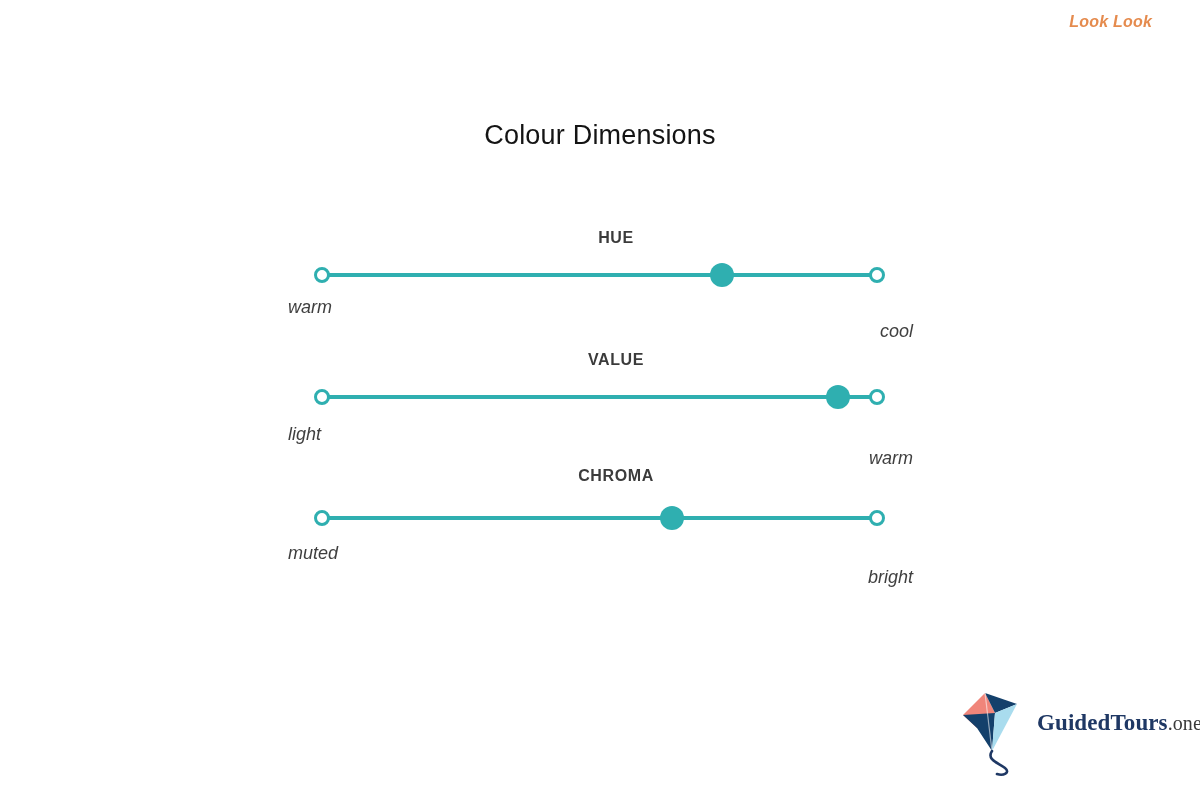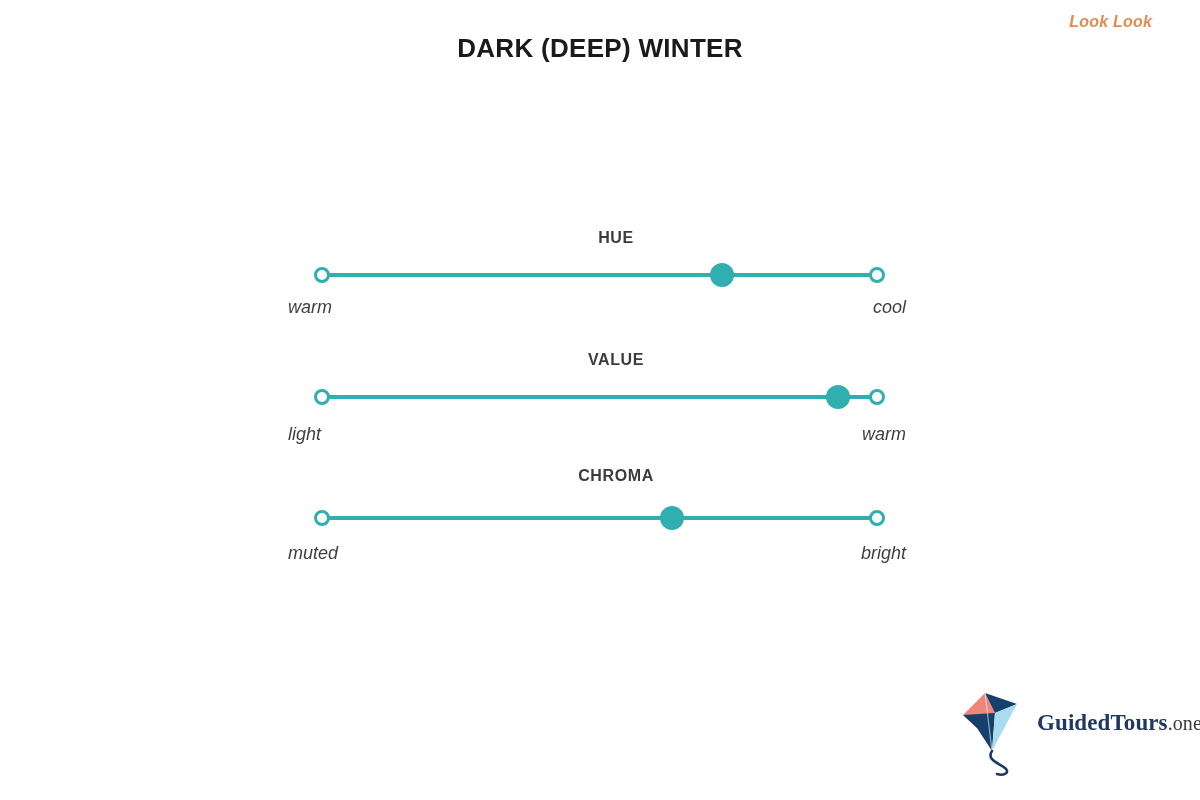--- a/index.html
+++ b/index.html
@@ -124,21 +124,21 @@
 
   .endpoint-label {
     position: absolute;
     font-size: 18px;
     font-style: italic;
     color: #3f3f3f;
     white-space: nowrap;
     text-align: center;
   }
   .endpoint-label.low  { left: 288px; }
-  .endpoint-label.high { right: 294px; }
+  .endpoint-label.high { right: 287px; margin-top: 24px; }
 
   
   .g-hue   .slider-title   { top: 14px; }
   .g-hue   .track-wrap     { top: 50px; }
   .g-hue   .endpoint-label { top: 82px; }
 
   .g-value .slider-title   { top: 136px; }
   .g-value .track-wrap     { top: 172px; }
   .g-value .endpoint-label { top: 209px; }
 
@@ -172,22 +172,22 @@
     font-size: 20px;
   }
 </style>
 </head>
 <body>
 
 <div class="page">
 
   <div class="lookbook">Look Look</div>
 
-  <div class="main-title">DARK (DEEP) WINTER</div>
-
+
+  <div class="sub-title">Colour Dimensions</div>
 
   <div class="sliders">
 
     <div class="slider-group g-hue">
       <div class="slider-title">HUE</div>
       <div class="track-wrap">
         <div class="track-line"></div>
         <div class="end-dot left"></div>
         <div class="end-dot right"></div>
         <div class="thumb" style="left: 72%;"></div>

